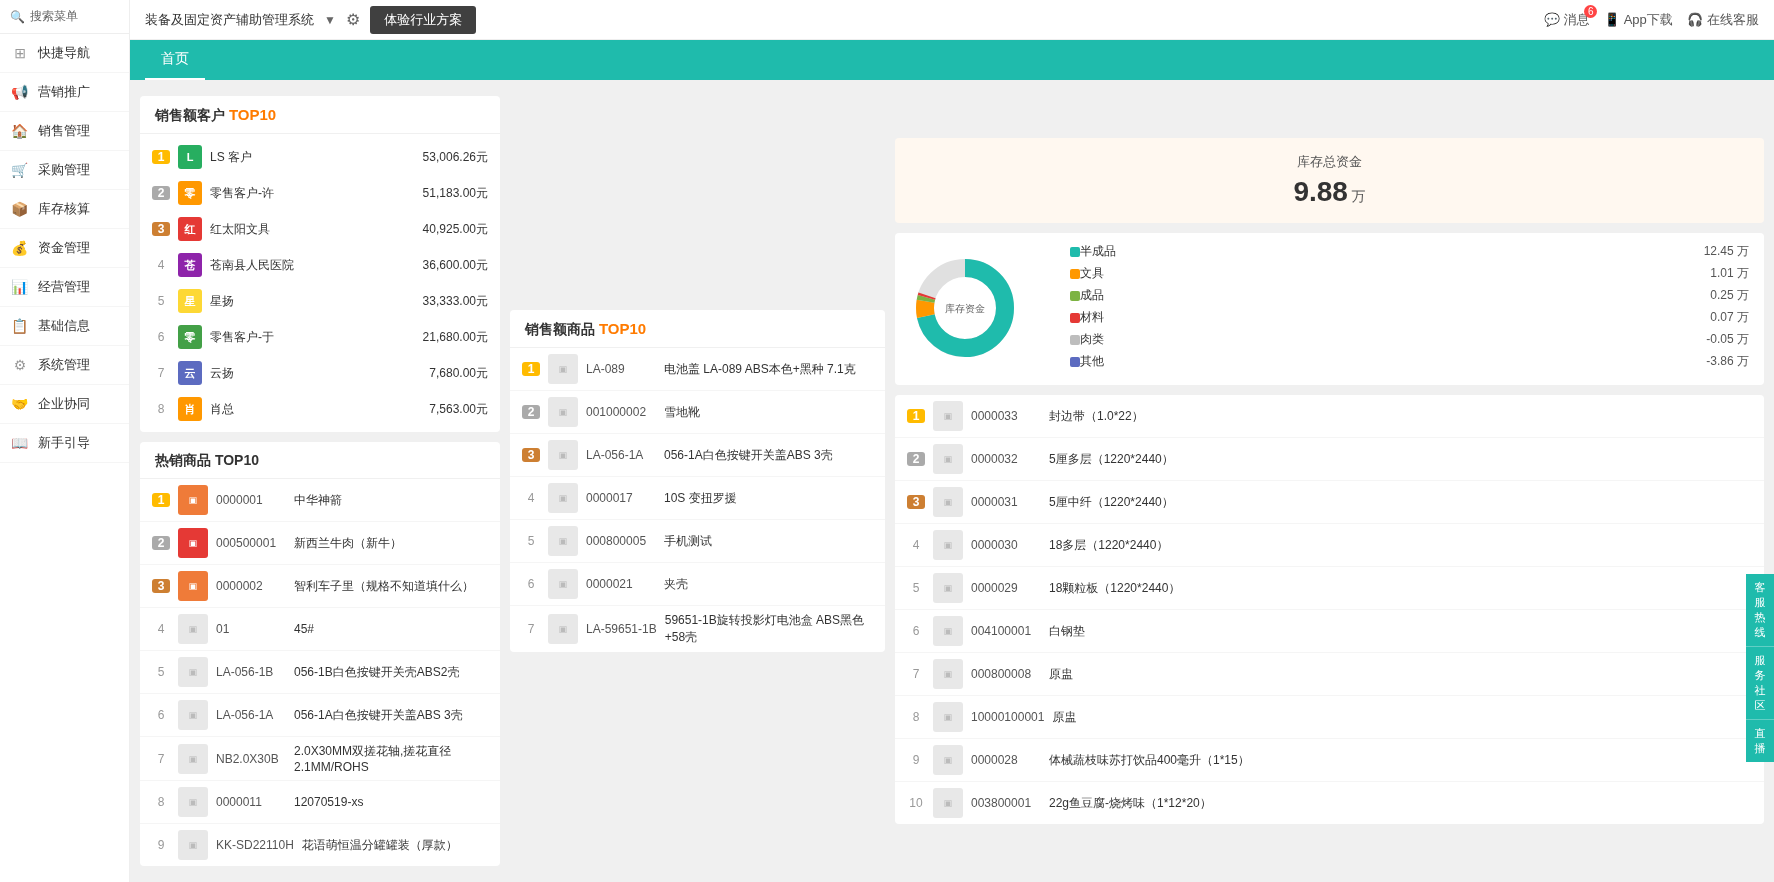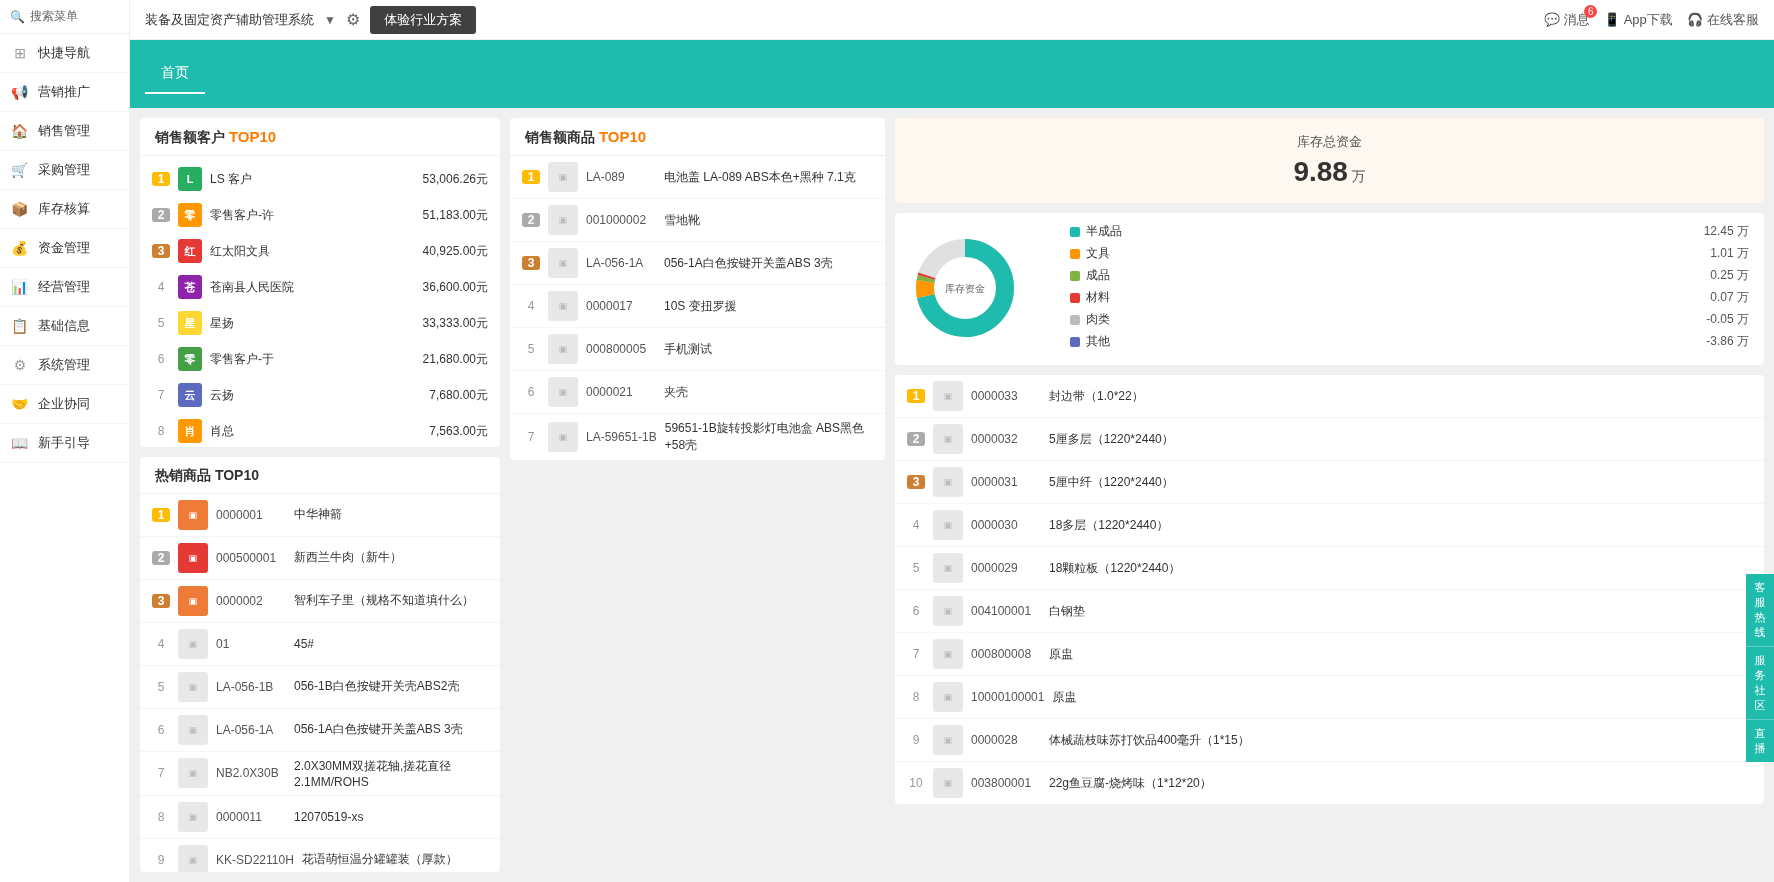--- a/index.html
+++ b/index.html
@@ -112,39 +112,40 @@
       font-size: 10px;
       padding: 1px 4px;
       position: absolute;
       top: -6px;
       right: -8px;
     }
 
     
     .page-tabs {
       background: #1fbbac;
-      padding: 14px 15px;
+      padding: 0 15px;
       display: flex;
       align-items: center;
     }
     .page-tab {
       padding: 10px 16px;
       color: #fff;
       font-size: 14px;
       cursor: pointer;
       border-bottom: 2px solid transparent;
     }
     .page-tab.active { border-bottom: 2px solid #fff; }
 
     
     .content {
       flex: 1;
       overflow: hidden;
       display: flex;
       background: #f0f0f0;
+      align-items: center;
     }
     .content-left {
       flex: 0 0 380px;
       overflow-y: auto;
       padding: 10px;
       display: flex;
       flex-direction: column;
       gap: 10px;
     }
     .content-middle {
@@ -243,21 +244,20 @@
       display: flex;
       align-items: center;
       padding: 10px 15px;
       gap: 20px;
     }
     .donut-svg-wrap { flex-shrink: 0; }
     .donut-legend { flex: 1; }
     .legend-item {
       display: flex;
       align-items: center;
-      gap: 6px;
       font-size: 12px;
       color: #333;
       margin-bottom: 5px;
       padding-left: 30px;
     }
     .legend-dot {
       width: 10px;
       height: 10px;
       border-radius: 2px;
       flex-shrink: 0;

